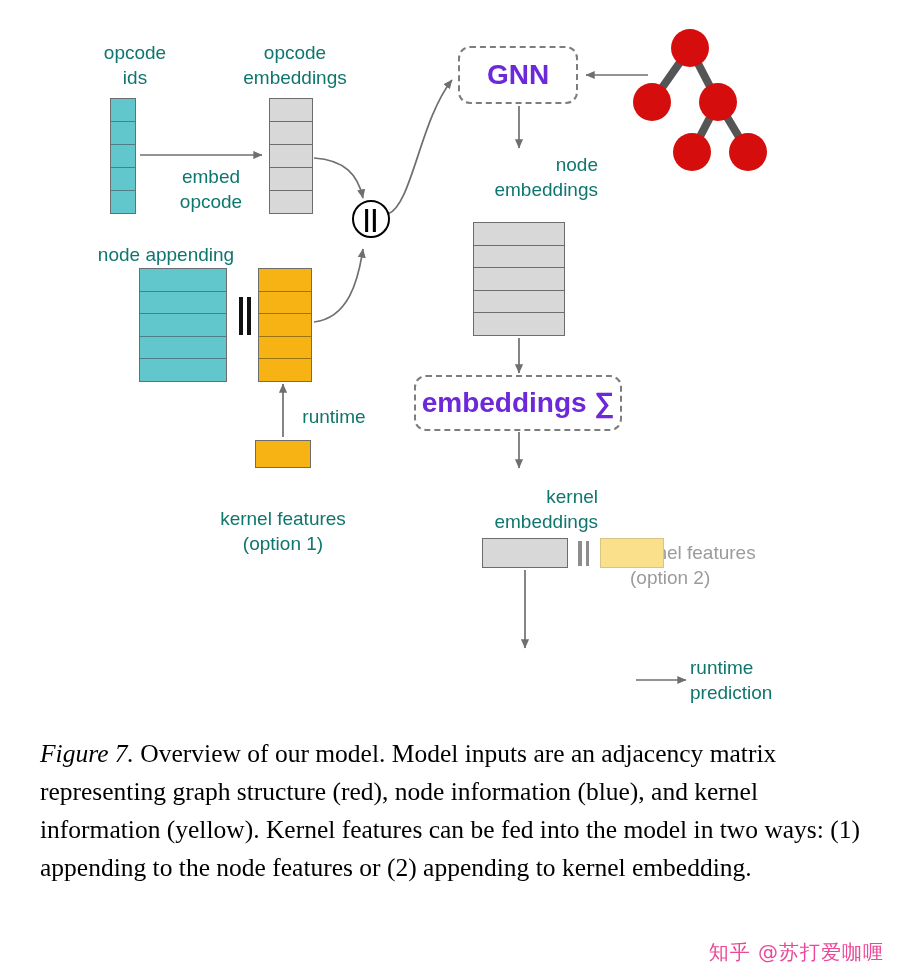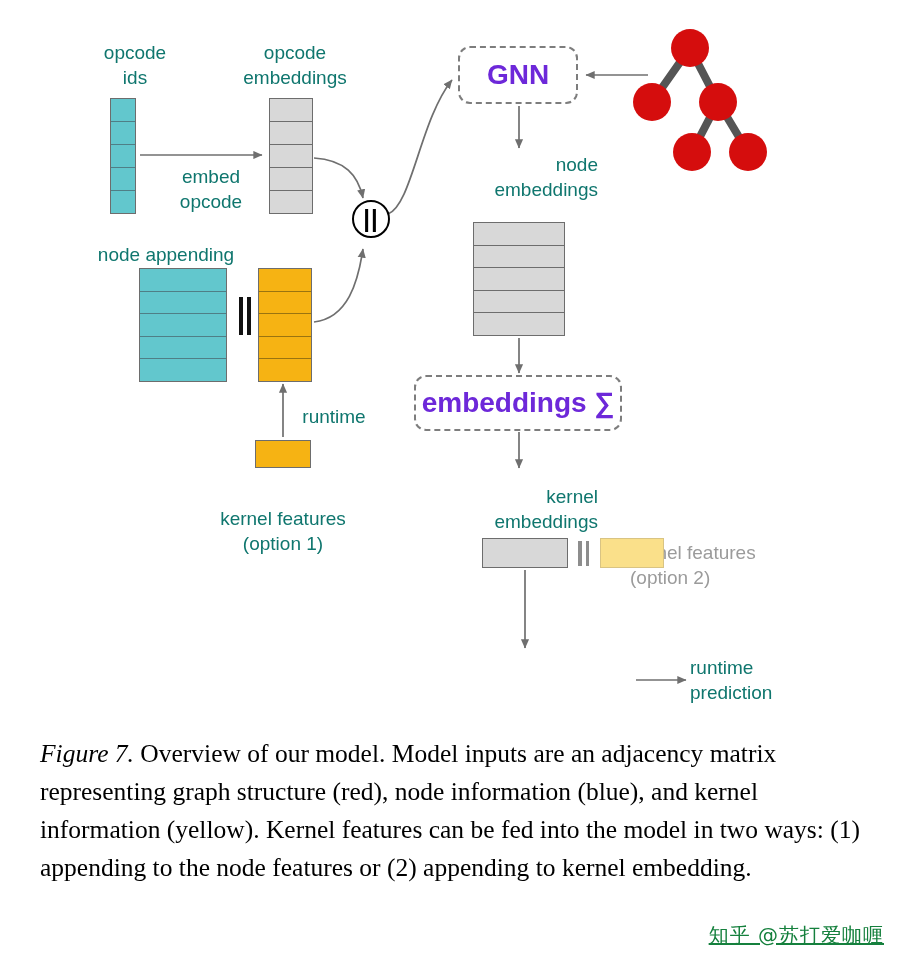--- a/index.html
+++ b/index.html
@@ -126,27 +126,26 @@
     font-size: 25.5px;
     line-height: 38px;
     color: #000000;
     text-align: left;
   }
   #caption .fignum { font-style: italic; }
 
   #watermark {
     position: absolute;
     right: 28px;
-    bottom: 29px;
+    bottom: 12px;
     font-family: "DejaVu Sans", sans-serif;
     font-size: 20px;
-    color: #15803d;
+    color: #ec4899;
     letter-spacing: 1px;
     white-space: nowrap;
-    text-decoration: underline;
   }
 </style>
 </head>
 <body>
 
 <div id="figure-root">
 
   <svg id="figure-svg" width="912" height="720" viewBox="0 0 912 720" aria-hidden="true">
     <defs>
       <marker id="arrow-gray" viewBox="0 0 10 10" refX="8.5" refY="5" markerWidth="6" markerHeight="6" orient="auto-start-reverse">

